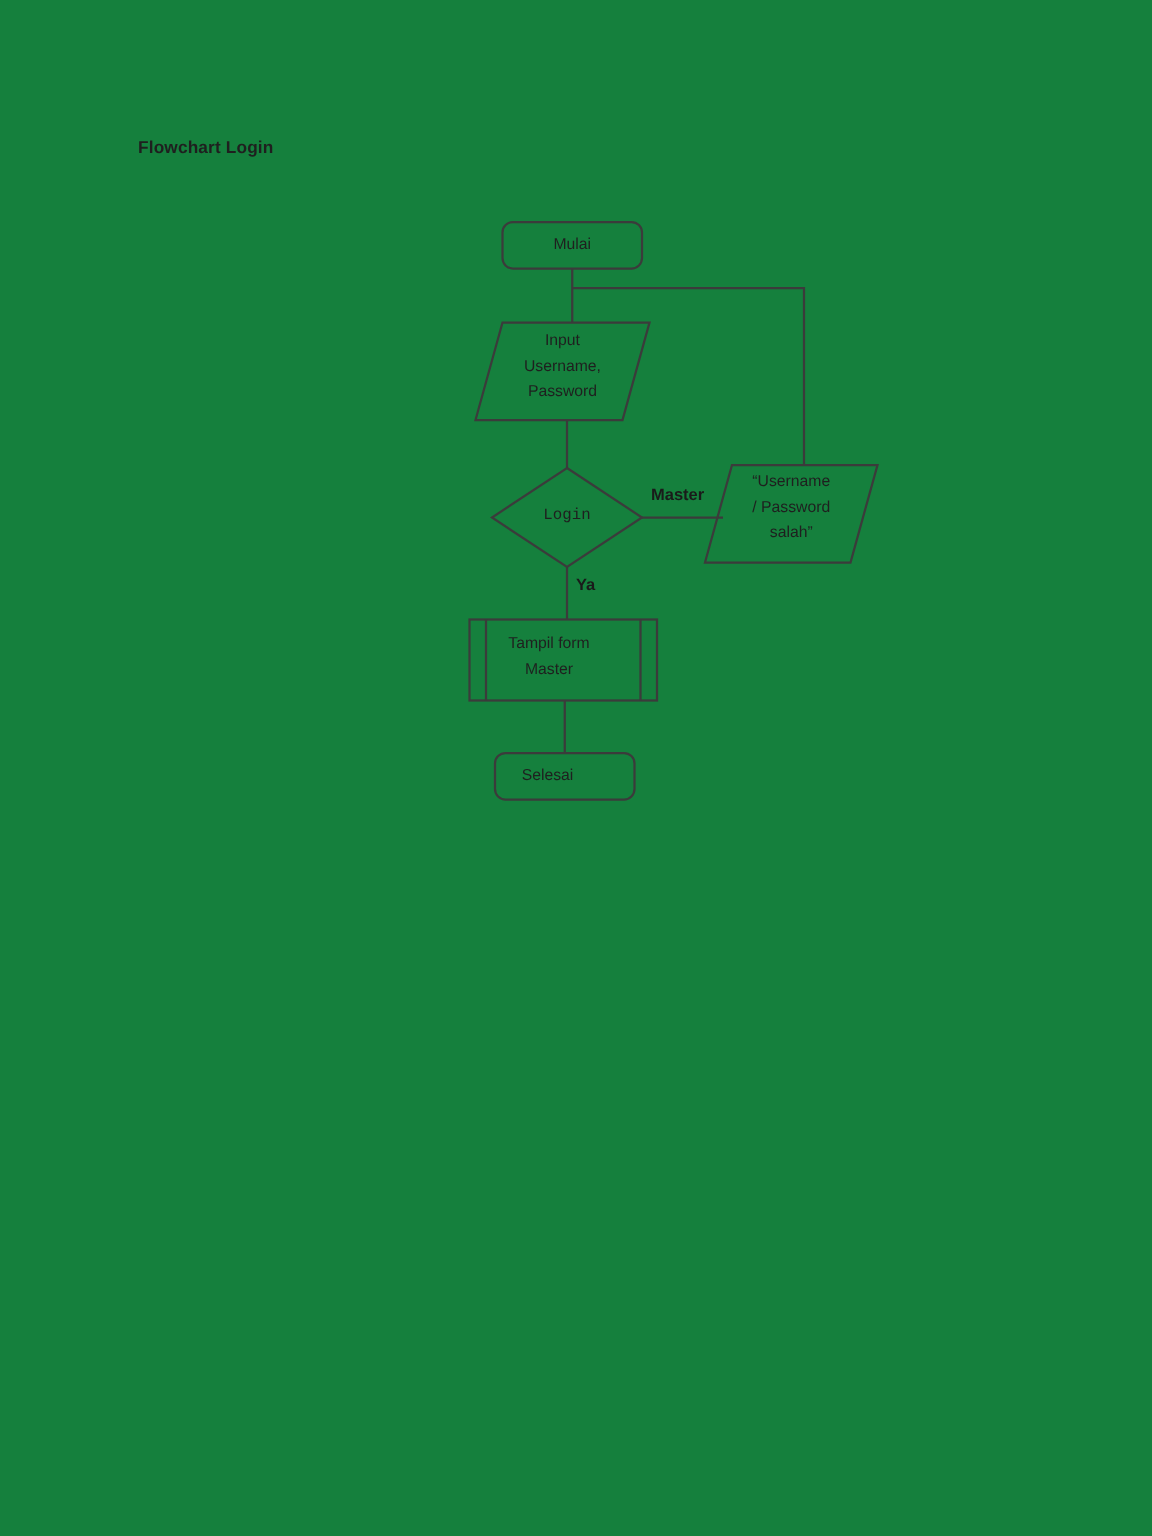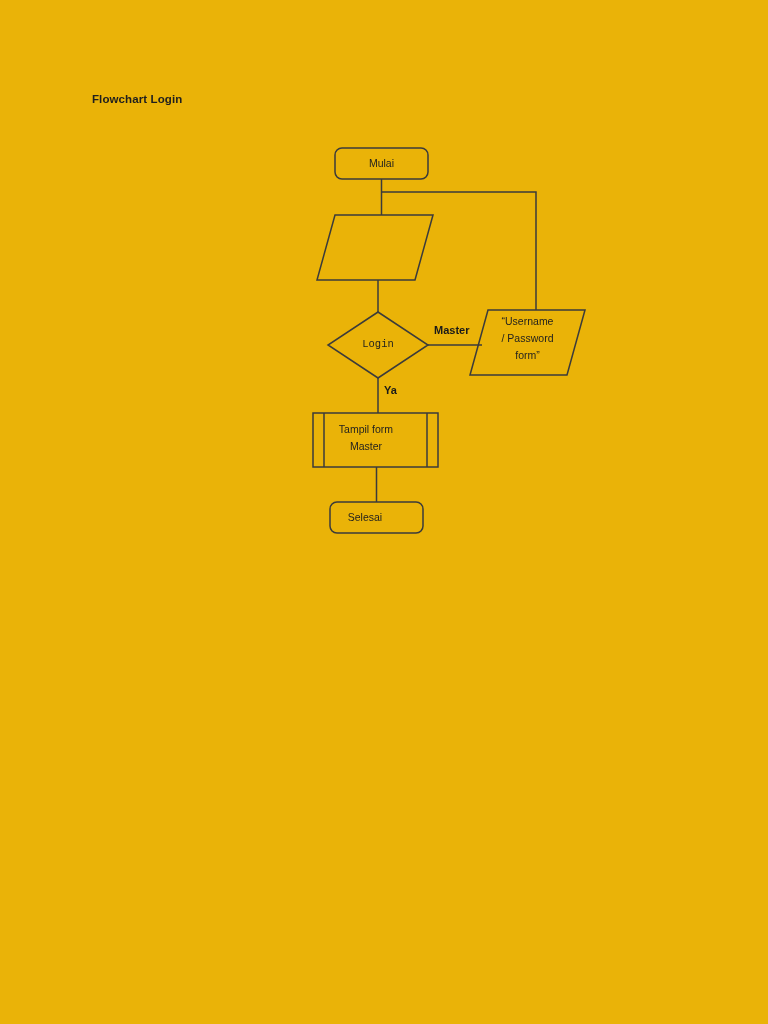--- a/index.html
+++ b/index.html
@@ -11,21 +11,21 @@
     width: 768px;
     height: 1024px;
     position: relative;
     font-family: "Liberation Sans", sans-serif;
     color: #1a1a1a;
     overflow: hidden;
   }
   #page {
     position: absolute;
     inset: 0;
-    background: #eab308;
+    background: #15803d;
   }
   #doc-title {
     position: absolute;
     left: 92px;
     top: 93px;
     font-size: 11.5px;
     font-weight: bold;
     letter-spacing: 0.1px;
     color: #1f1f1f;
     white-space: nowrap;
@@ -93,26 +93,29 @@
       <path d="M 324 413 L 324 467"></path>
       <path d="M 427 413 L 427 467"></path>
 
       <rect x="330" y="502" width="93" height="31" rx="7" ry="7"></rect>
 
     </g>
   </svg>
 
   <div class="node-label" style="left:335px; top:155px; width:93px;">Mulai</div>
 
+  <div class="node-label" style="left:317px; top:219px; width:116px;">Input
+Username,
+Password</div>
 
   <div class="node-label" style="left:328px; top:336px; width:100px;font-family:Liberation Mono, monospace;">Login</div>
 
   <div class="node-label" style="left:470px; top:313px; width:115px;">“Username
 / Password
-form”</div>
+salah”</div>
 
   <div class="node-label" style="left:313px; top:421px; width:106px;">Tampil form
 Master</div>
 
   <div class="node-label" style="left:330px; top:509px; width:70px;">Selesai</div>
 
   <div class="edge-label" style="left:434px; top:324px;">Master</div>
 
   <div class="edge-label" style="left:384px; top:384px;text-align:center;">Ya</div>
 

